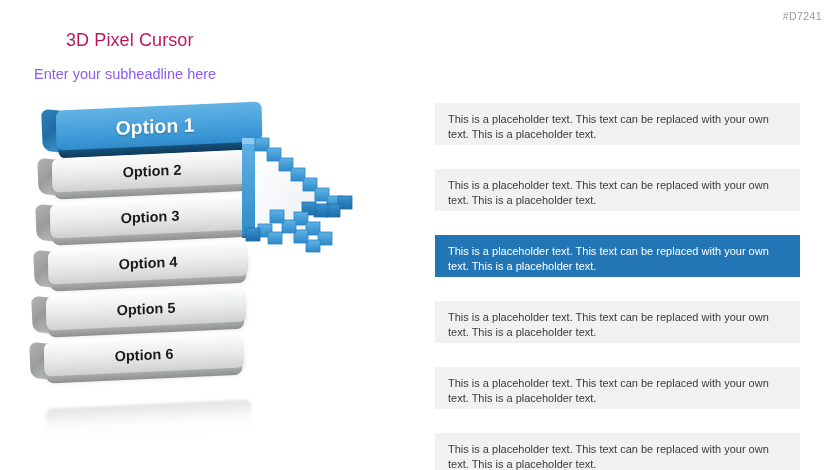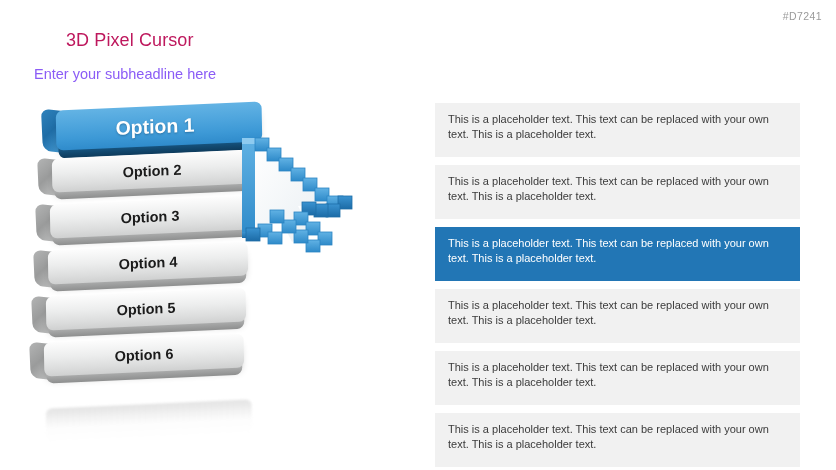--- a/index.html
+++ b/index.html
@@ -86,21 +86,21 @@
     border-radius:6px;transform:rotate(-2.6deg) skewX(-1.5deg);
     filter:blur(1.2px);
   }
 
   
   #pixel-cursor{position:absolute;left:238px;top:132px;width:140px;height:125px;}
 
   
   #text-list{position:absolute;left:435px;top:103px;width:365px;}
   .text-box{
-    width:365px;height:54px;margin-bottom:8px;box-sizing:border-box;
+    width:365px;height:42px;margin-bottom:24px;box-sizing:border-box;
     background:#f1f1f1;padding:9px 14px 0 13px;
     font-size:11px;line-height:14.5px;color:#3b3b3b;
   }
   .text-box.active{background:#2276b5;color:#ffffff;}
 </style>
 </head>
 <body>
 
 <div class="slide">
 

